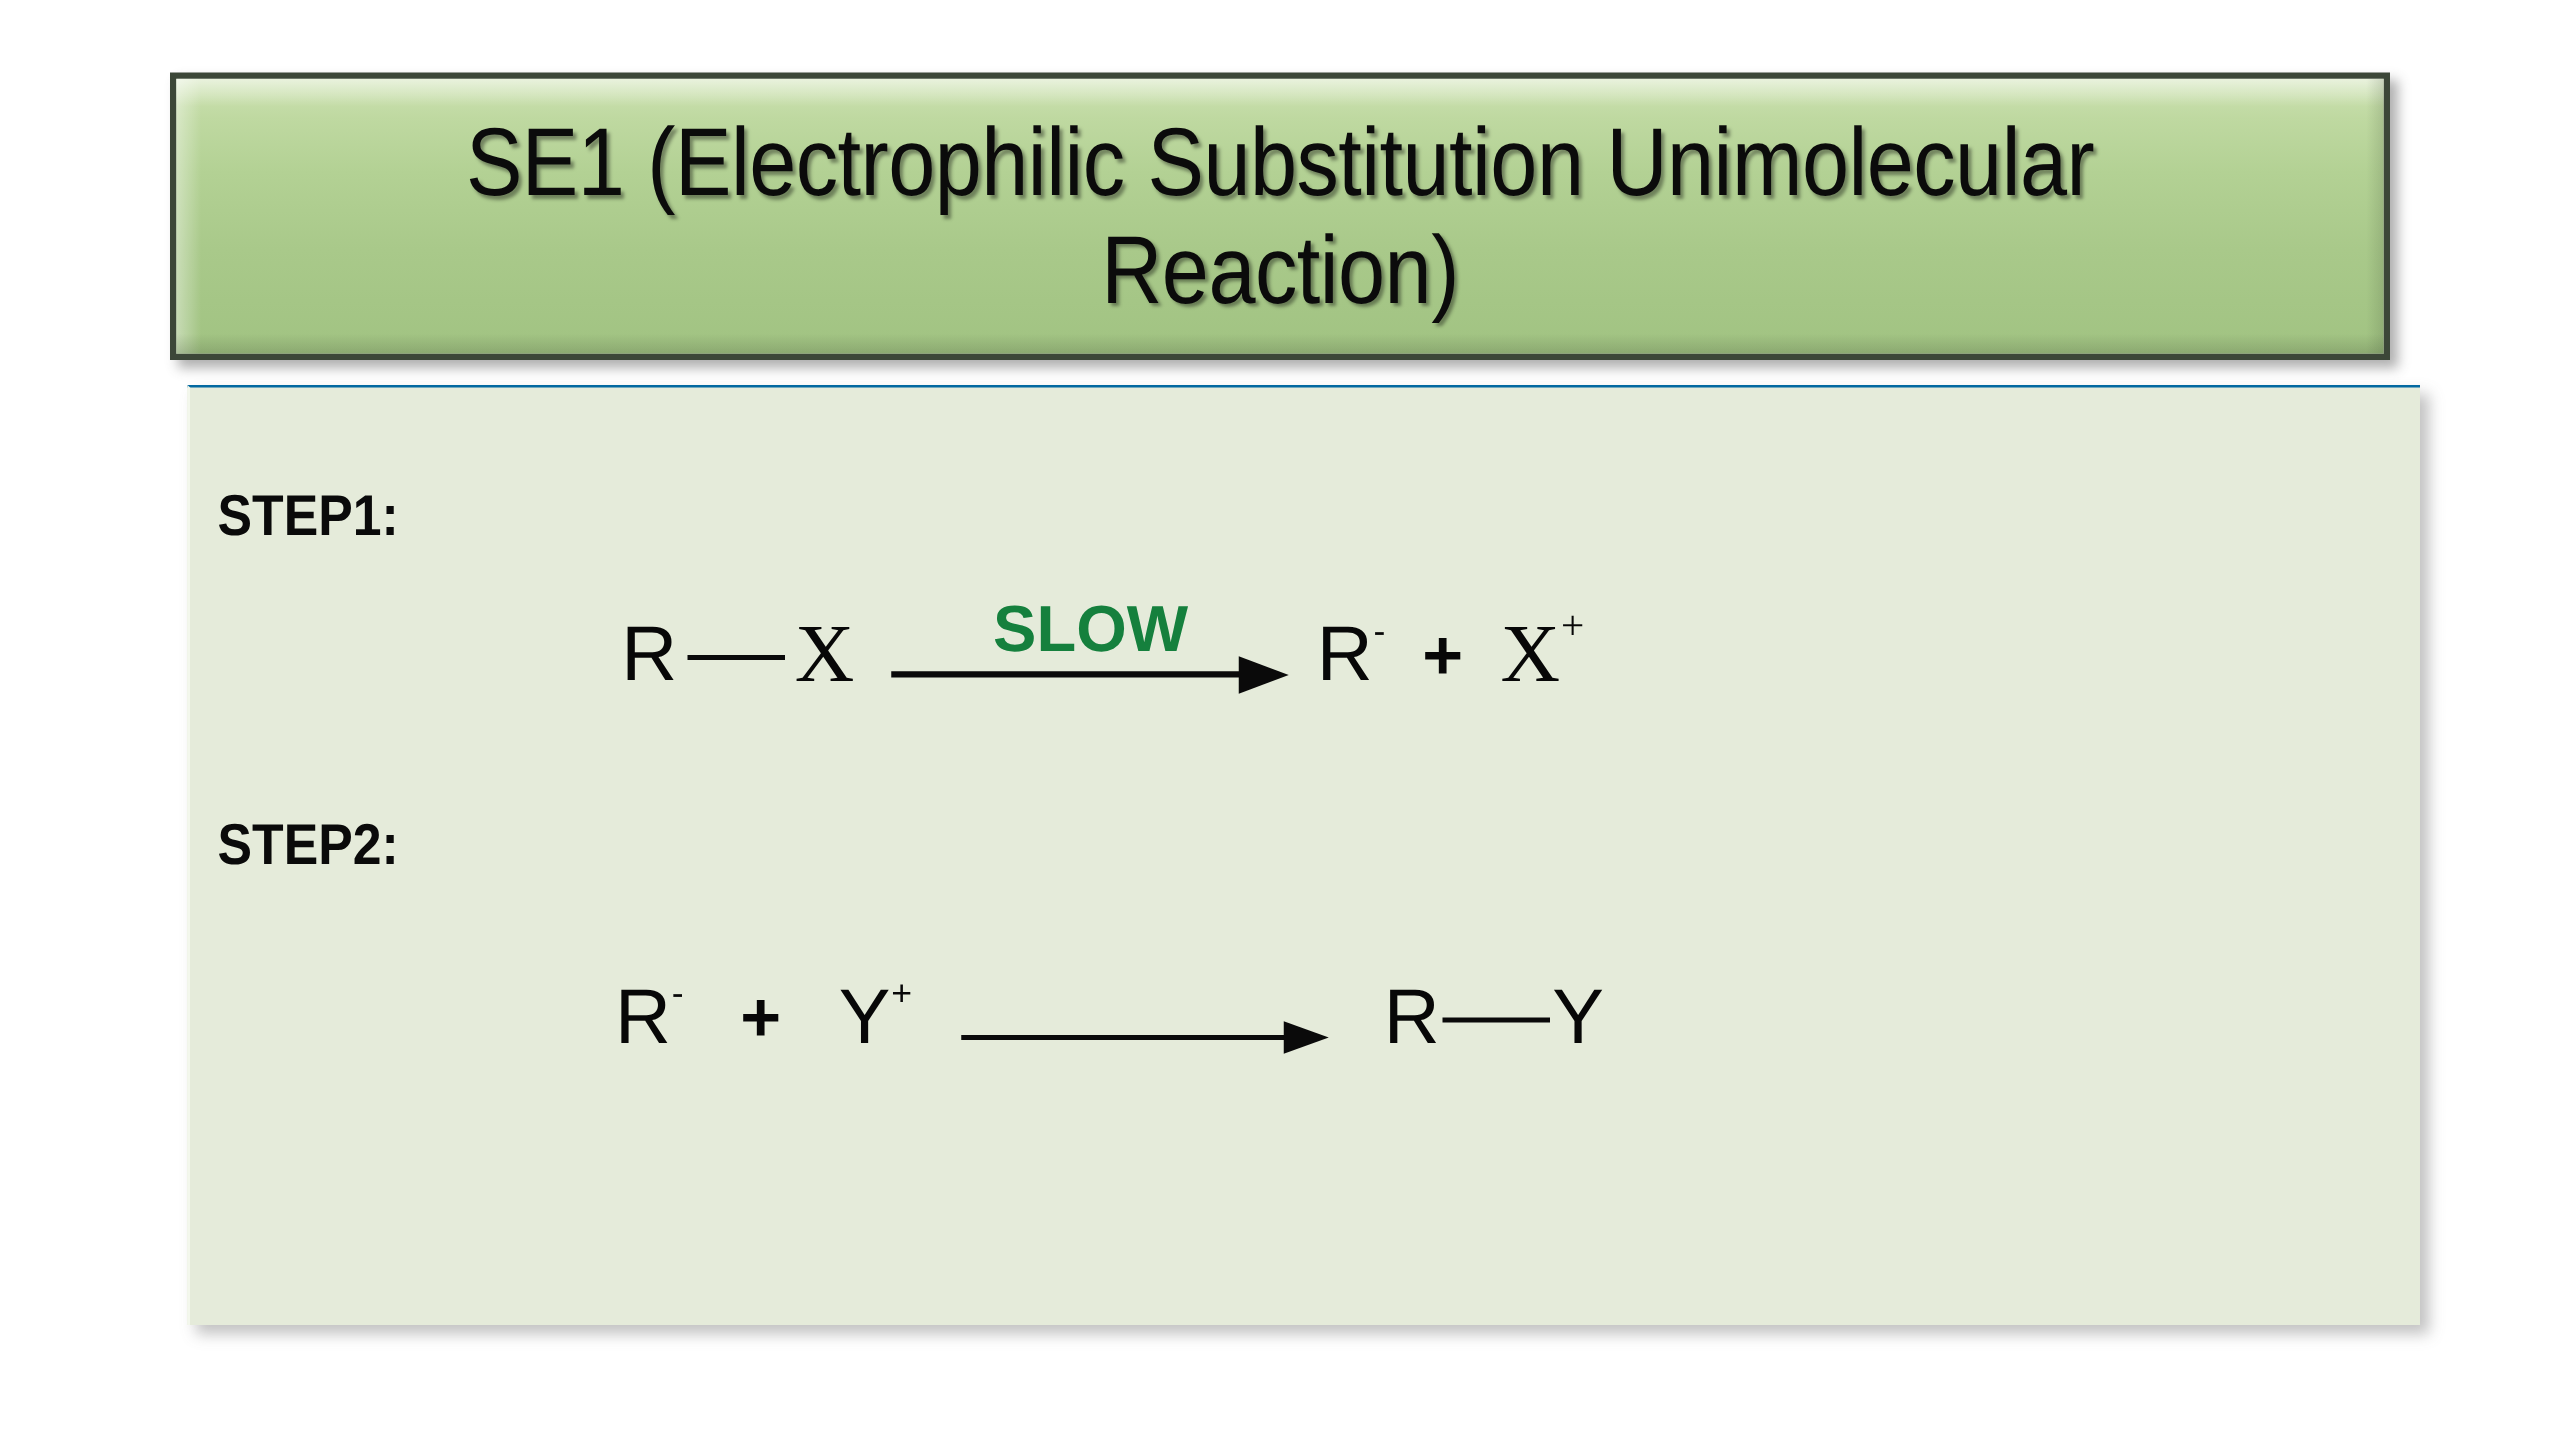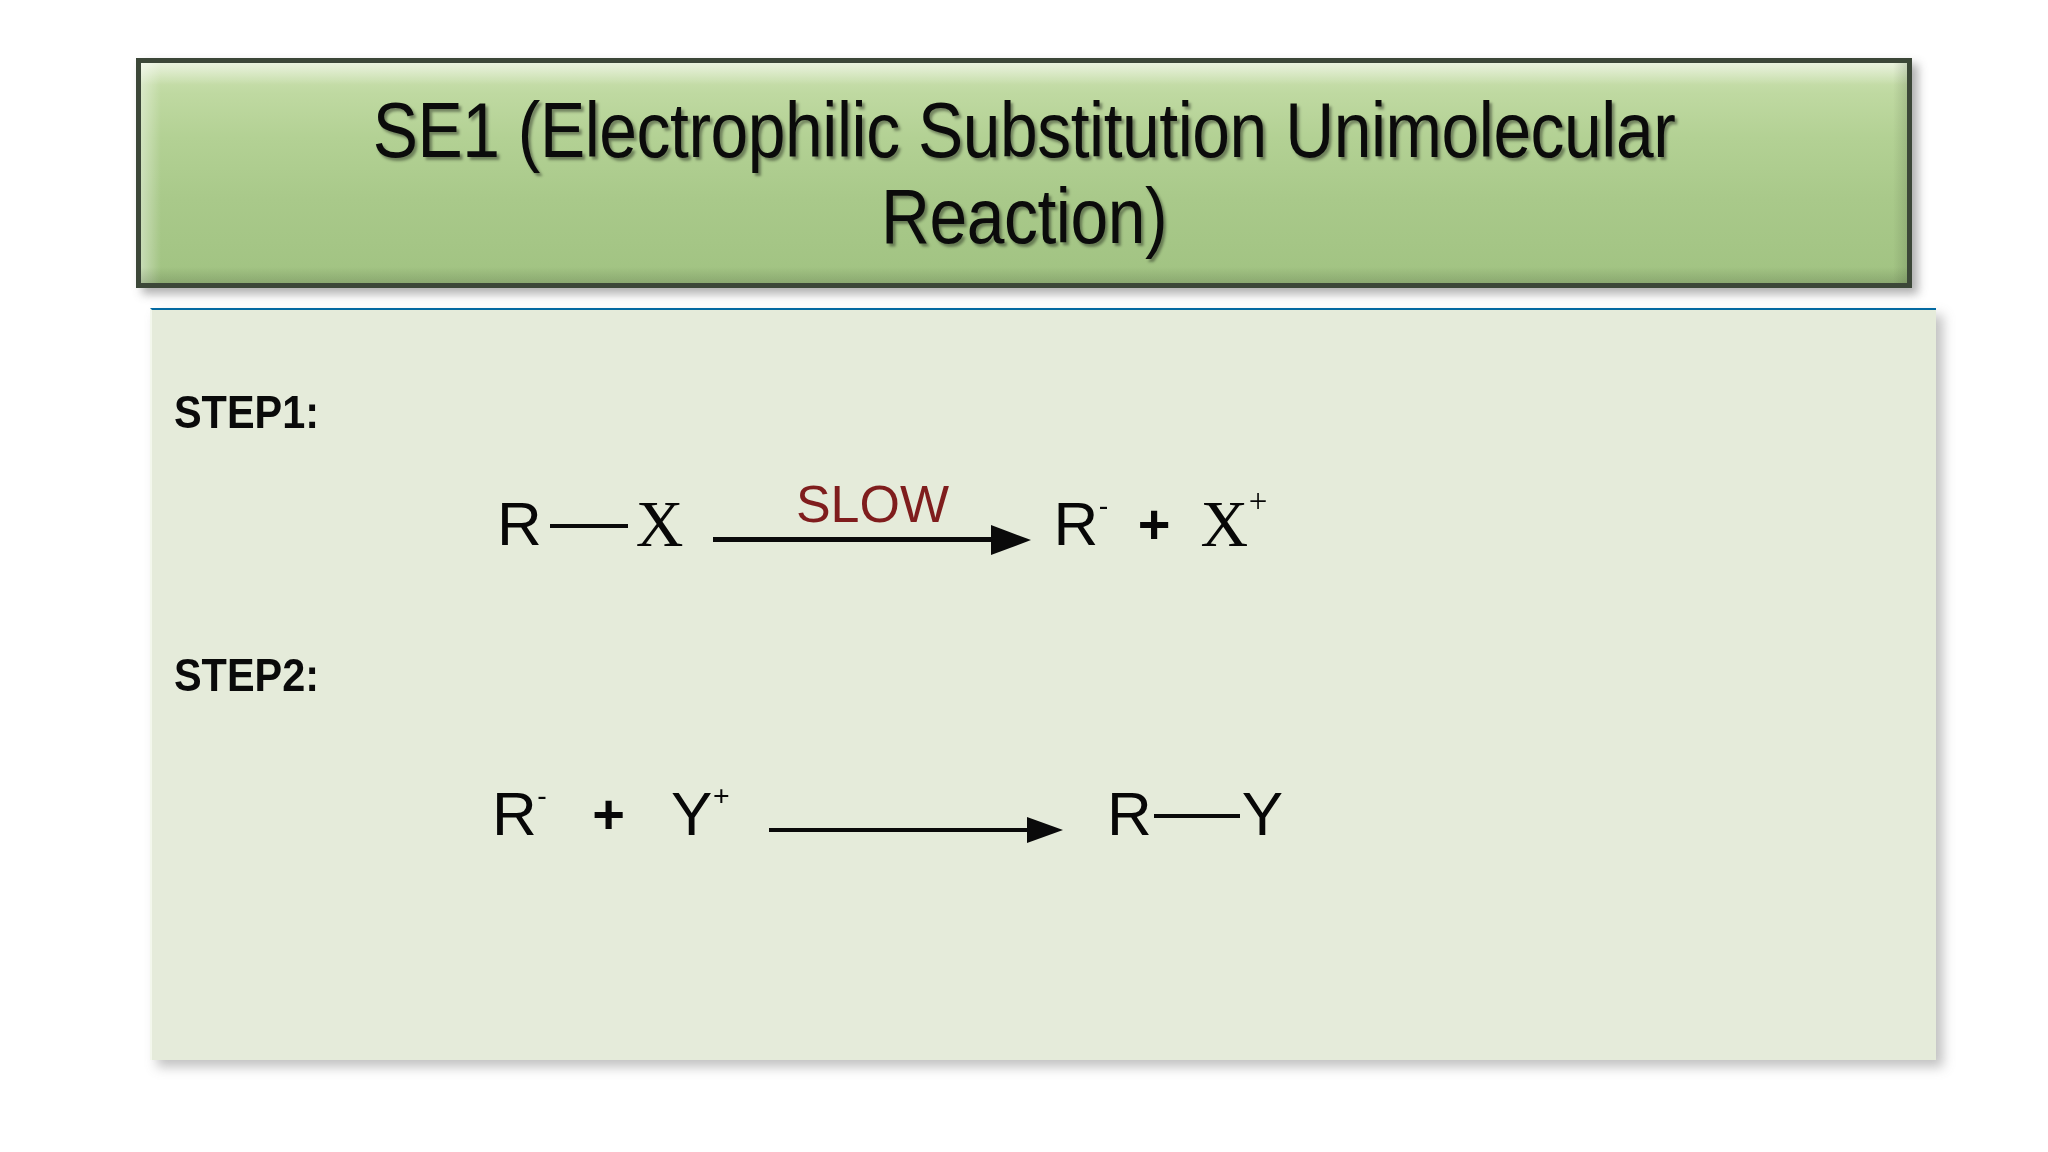--- a/index.html
+++ b/index.html
@@ -194,24 +194,24 @@
     border-bottom: 15px solid transparent;
     border-left: 40px solid #0a0a0a;
     transform: translateY(50%);
   }
   .rxn-arrow .arrow-label {
     position: absolute;
     bottom: 40px;
     width: 100%;
     text-align: center;
     font-family: "Liberation Sans", sans-serif;
-    font-weight: 400;
+    font-weight: 700;
     font-size: 52px;
     line-height: 1;
-    color: #7f1d1d;
+    color: #15803d;
     letter-spacing: 0px;
   }
 
   
   #arrow-1 { width: 318px; margin: 0 22px 0 30px; }
   #arrow-1 .shaft { width: 292px; }
   #arrow-1 .head  { left: 278px; }
 
   #arrow-2 { width: 300px; margin: 0 38px 0 40px; }
   #arrow-2 .shaft { width: 268px; height: 4px; }

